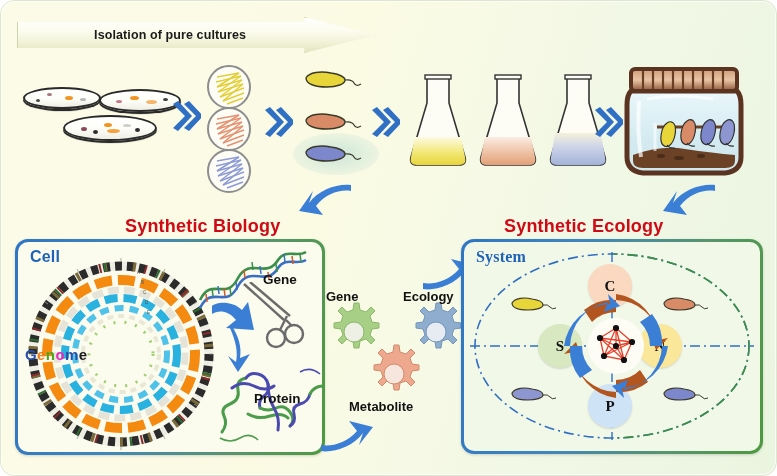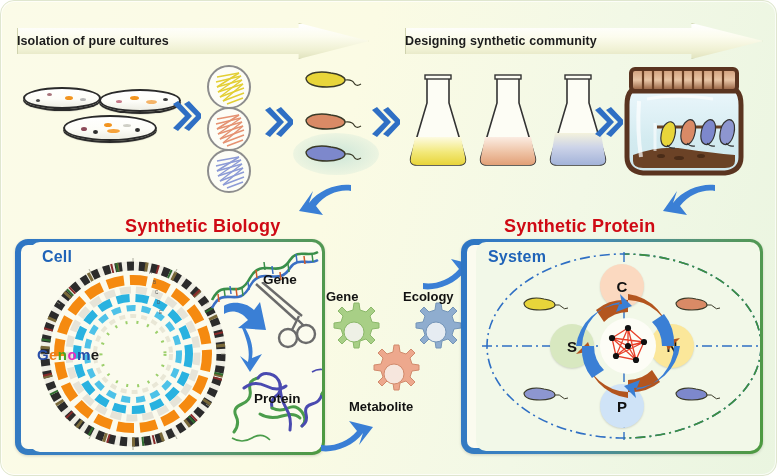--- a/index.html
+++ b/index.html
@@ -13,22 +13,22 @@
     border:1px solid #dfe6cf;
   }
   #stage:before{
     content:"";position:absolute;inset:0;border-radius:14px;
     box-shadow:inset 0 0 0 1px rgba(255,255,255,.7);
     pointer-events:none;
   }
 
   
   .banner{
-    position:absolute;top:22px;height:36px;
-    display:flex;align-items:center;
+    position:absolute;top:16px;height:36px;
+    display:flex;align-items:center;justify-content:center;padding-left:7px;
   }
   .banner .shape{
     position:absolute;inset:0;
     background:linear-gradient(180deg,#ffffff 0%,#fcfcee 38%,#eff0d2 78%,#e2e4c0 100%);
     border:1px solid #cfd2ae;
     box-shadow:0 1px 2px rgba(90,90,50,.28);
     -webkit-clip-path:polygon(0 14%,80% 14%,80% 0,100% 50%,80% 100%,80% 86%,0 86%);
     clip-path:polygon(0 14%,80% 14%,80% 0,100% 50%,80% 100%,80% 86%,0 86%);
   }
   .banner .txt{
@@ -85,23 +85,22 @@
       linear-gradient(100deg,#2e75c4 0%,#3f86bf 35%,#57956f 72%,#4d9a3f 100%);
     background-origin:border-box;background-clip:content-box,border-box;
     border:3px solid transparent;
     box-shadow:0 1px 3px rgba(0,0,0,.16);
   }
   #panel-cell{left:14px;top:238px;width:310px;height:216px;}
   #panel-system{left:460px;top:238px;width:302px;height:215px;}
   .panel-inner{
     position:absolute;inset:0;border-radius:10px;overflow:hidden;
     background:#fbfbee;
-    margin-left:12px;
-  }
-  #panel-system .panel-inner{background:#f2f8e8;}
+  }
+  #panel-system .panel-inner{background:#f2f8e8;font-family:Liberation Serif, serif;}
   .panel-label{
     position:absolute;left:12px;top:6px;font-size:16px;font-weight:bold;
     color:#1f63b8;letter-spacing:.2px;z-index:9;
   }
 
   
   #genome-wrap{position:absolute;left:7px;top:16px;width:192px;height:192px;}
   .genome-text{
     position:absolute;left:0;right:0;top:50%;transform:translateY(-50%);
     font-size:15px;font-weight:bold;letter-spacing:.4px;
@@ -127,24 +126,20 @@
   }
 </style>
 </head>
 <body>
 
 <div id="stage">
 
   <div class="banner" id="banner-isolation">
     <div class="shape"></div>
     <div class="txt">Isolation of pure cultures</div>
-  </div>
-  <div class="banner" id="banner-design">
-    <div class="shape"></div>
-    <div class="txt">Designing synthetic community</div>
   </div>
 
   <div class="petri" style="left:22px;top:86px;width:78px;height:22px;">
     <div class="dish-base"></div>
     <div class="colony" style="left:42px;top:9px;width:8px;height:4px;background:#f2941f;"></div>
     <div class="colony" style="left:24px;top:6px;width:5px;height:3px;background:#a7737b;"></div>
     <div class="colony" style="left:57px;top:11px;width:6px;height:3px;background:#b8b8b8;"></div>
     <div class="colony" style="left:13px;top:12px;width:4px;height:3px;background:#4a4a4a;"></div>
   </div>
 
@@ -334,21 +329,21 @@
       <path d="M54 4 C42 2,22 8,12 22 L16 10 L2 30 L26 34 L19 25 C29 12,44 8,54 10 Z" fill="#3a7fd5"></path>
     </svg>
   </div>
   <div class="bigarrow" style="left:660px;top:180px;">
     <svg width="60" height="48" viewBox="0 0 60 48">
       <path d="M54 4 C42 2,22 8,12 22 L16 10 L2 30 L26 34 L19 25 C29 12,44 8,54 10 Z" fill="#3a7fd5"></path>
     </svg>
   </div>
 
   <div class="sect-title" id="title-synbio">Synthetic Biology</div>
-  <div class="sect-title" id="title-synecol">Synthetic Protein</div>
+  <div class="sect-title" id="title-synecol">Synthetic Ecology</div>
 
   <div class="panel" id="panel-cell">
     <div class="panel-inner">
 
       <div class="panel-label">Cell</div>
 
       <div id="genome-wrap">
         <svg width="192" height="192" viewBox="0 0 192 192">
           <g fill="none">
 

